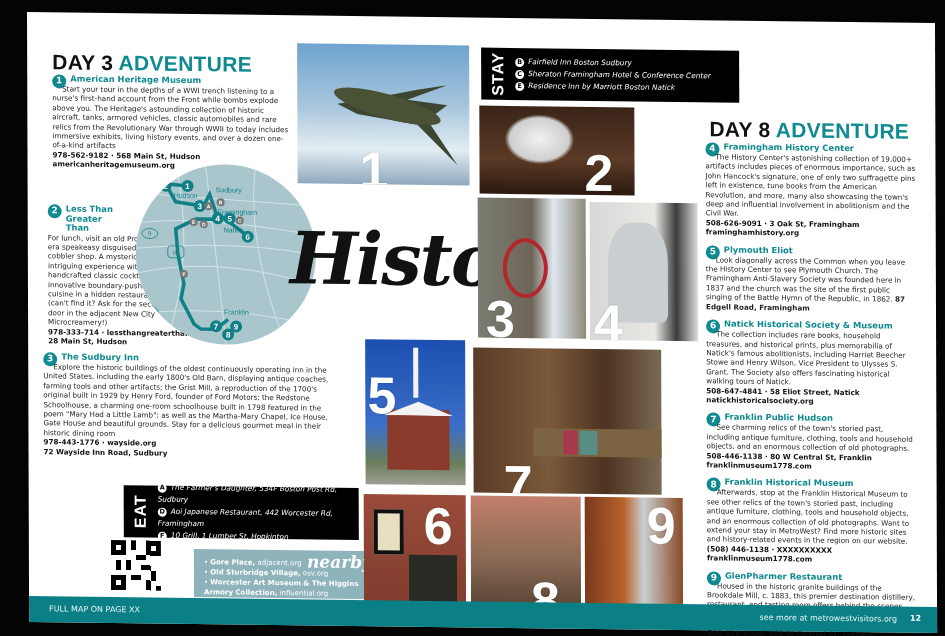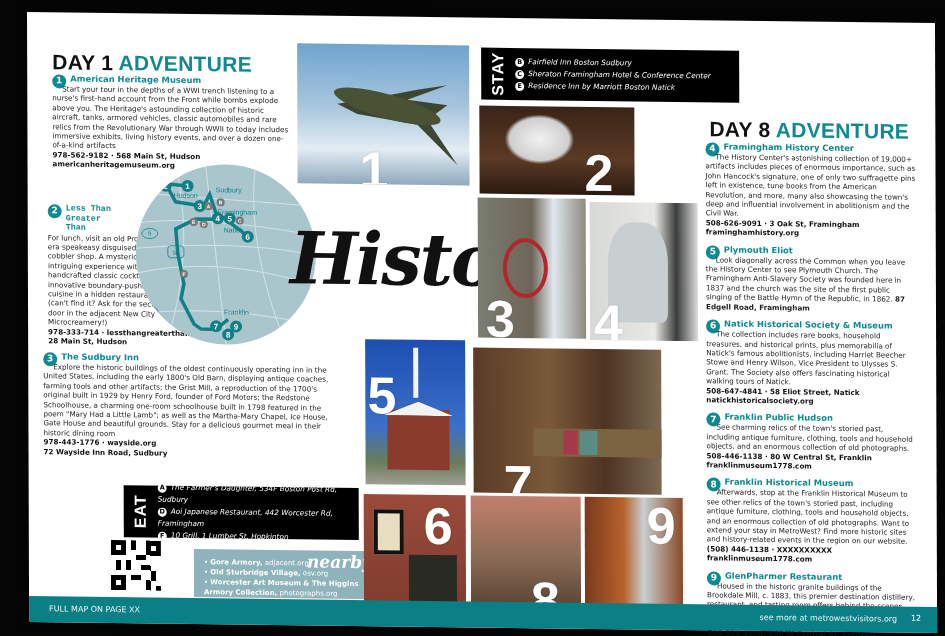--- a/index.html
+++ b/index.html
@@ -30,38 +30,38 @@
   .nearby { position: absolute; background: #8fb3bb; color: #fff; font-size: 7px; line-height: 10px; padding: 8px 10px; }
   .nearby .n-title { position: absolute; right: 8px; top: 6px; font-family: "DejaVu Serif", serif; font-style: italic; font-size: 17px; font-weight: bold; color: #fff; }
   .history-word { position: absolute; font-family: "DejaVu Serif", serif; font-style: italic; font-weight: bold; font-size: 72px; color: #111; letter-spacing: -2px; }
 </style>
 </head>
 <body>
 
 <div class="spread">
 
   <h2 class="day abs" style="left:25px; top:38px;">
-    <span>DAY 1</span>
+    <span>DAY 3</span>
     <span class="accent">ADVENTURE</span>
   </h2>
 
   <div class="entry abs" style="left:25px; top:62px; width:240px;">
     <div class="head">
         <span class="num">1</span>
         <span class="title">American Heritage Museum</span>
       </div>
     <p class="body" style="margin-top:-4px;">Start your tour in the depths of a WWI trench listening to a nurse's first-hand account from the Front while bombs explode above you. The Heritage's astounding collection of historic aircraft, tanks, armored vehicles, classic automobiles and rare relics from the Revolutionary War through WWII to today includes immersive exhibits, living history events, and over a dozen one-of-a-kind artifacts</p>
     <p class="contact">978-562-9182  ·  568 Main St, Hudson</p>
     <p class="contact">americanheritagemuseum.org</p>
   </div>
 
   <div class="entry abs" style="left:20px; top:192px; width:128px;">
     <div class="head">
         <span class="num">2</span>
-        <span class="title" style="width:60px;font-family:Liberation Mono, monospace;">Less Than Greater Than</span>
+        <span class="title" style="width:60px;">Less Than Greater Than</span>
       </div>
     <p>For lunch, visit an old Prohibition-era speakeasy disguised as a cobbler shop. A mysterious, intriguing experience with handcrafted classic cocktails and innovative boundary-pushing cuisine in a hidden restaurant (can't find it? Ask for the secret door in the adjacent New City Microcreamery!)</p>
     <p class="contact" style="white-space:nowrap;">978-333-714  ·  lessthangreaterthan.com</p>
     <p class="contact">28 Main St, Hudson</p>
   </div>
 
   <div class="mapcircle">
     <svg width="180" height="180" viewBox="0 0 180 180">
       <g stroke="#d6e6ea" stroke-width="1" fill="none" opacity="0.9">
         <path d="M0 60 Q60 50 180 70"></path>
@@ -173,23 +173,23 @@
       <g fill="#fff">
           <rect x="1" y="1" width="1" height="1"></rect>
           <rect x="8" y="1" width="1" height="1"></rect>
           <rect x="1" y="8" width="1" height="1"></rect>
         </g>
     </svg>
   </div>
 
   <div class="nearby" style="left:165px; top:535px; width:186px; height:48px;">
     <span class="n-title">nearby</span>
-    <div>• <b>Gore Armory,</b> <span>adjacent.org</span></div>
+    <div>• <b>Gore Place,</b> <span>adjacent.org</span></div>
     <div>• <b>Old Sturbridge Village,</b> <span>osv.org</span></div>
-    <div style="width:170px;">• <b>Worcester Art Museum &amp; The Higgins Armory Collection,</b> <span>photographs.org</span></div>
+    <div style="width:170px;">• <b>Worcester Art Museum &amp; The Higgins Armory Collection,</b> <span>influential.org</span></div>
   </div>
 
   <div class="photo" style="left:270px; top:28px; width:172px; height:140px; background:linear-gradient(180deg,#6fa4cf 0%,#a8c6dd 45%,#e3edf3 75%,#8fa9bd 100%);">
     <svg width="172" height="140" viewBox="0 0 172 140">
         <path d="M25 20 L70 55 L40 60 L60 70 L120 80 L160 120 L130 75 L150 60 L110 55 L150 40 L120 45 L70 55 Z" fill="#3c4630"></path>
         <ellipse cx="90" cy="62" rx="55" ry="12" fill="#4a5236" transform="rotate(15 90 62)"></ellipse>
       </svg>
     <span class="big" style="left:62px; top:100px;">1</span>
   </div>
 
@@ -301,15 +301,15 @@
         </div>
       <p class="body" style="margin-top:-4px;">Housed in the historic granite buildings of the Brookdale Mill, c. 1883, this premier destination distillery, restaurant, and tasting room offers behind-the-scenes tours as well as creative, chef-inspired cuisine that embraces the intersection of fine food and craft spirits.</p>
       <p class="contact">508-528-4000; 860 W Central St, Franklin</p>
 
     </div>
   </div>
 
   <div class="footer-bar">
     <span class="abs" style="left:20px; top:8px;">FULL MAP ON PAGE XX</span>
     <span class="abs" style="right:40px; top:8px;">see more at metrowestvisitors.org</span>
-    <span class="abs" style="right:16px; top:7px; font-weight:normal; color:#fff;">12</span>
+    <span class="abs" style="right:16px; top:7px; font-weight:bold; color:#fff;">12</span>
   </div>
 </div>
 
 </body></html>

